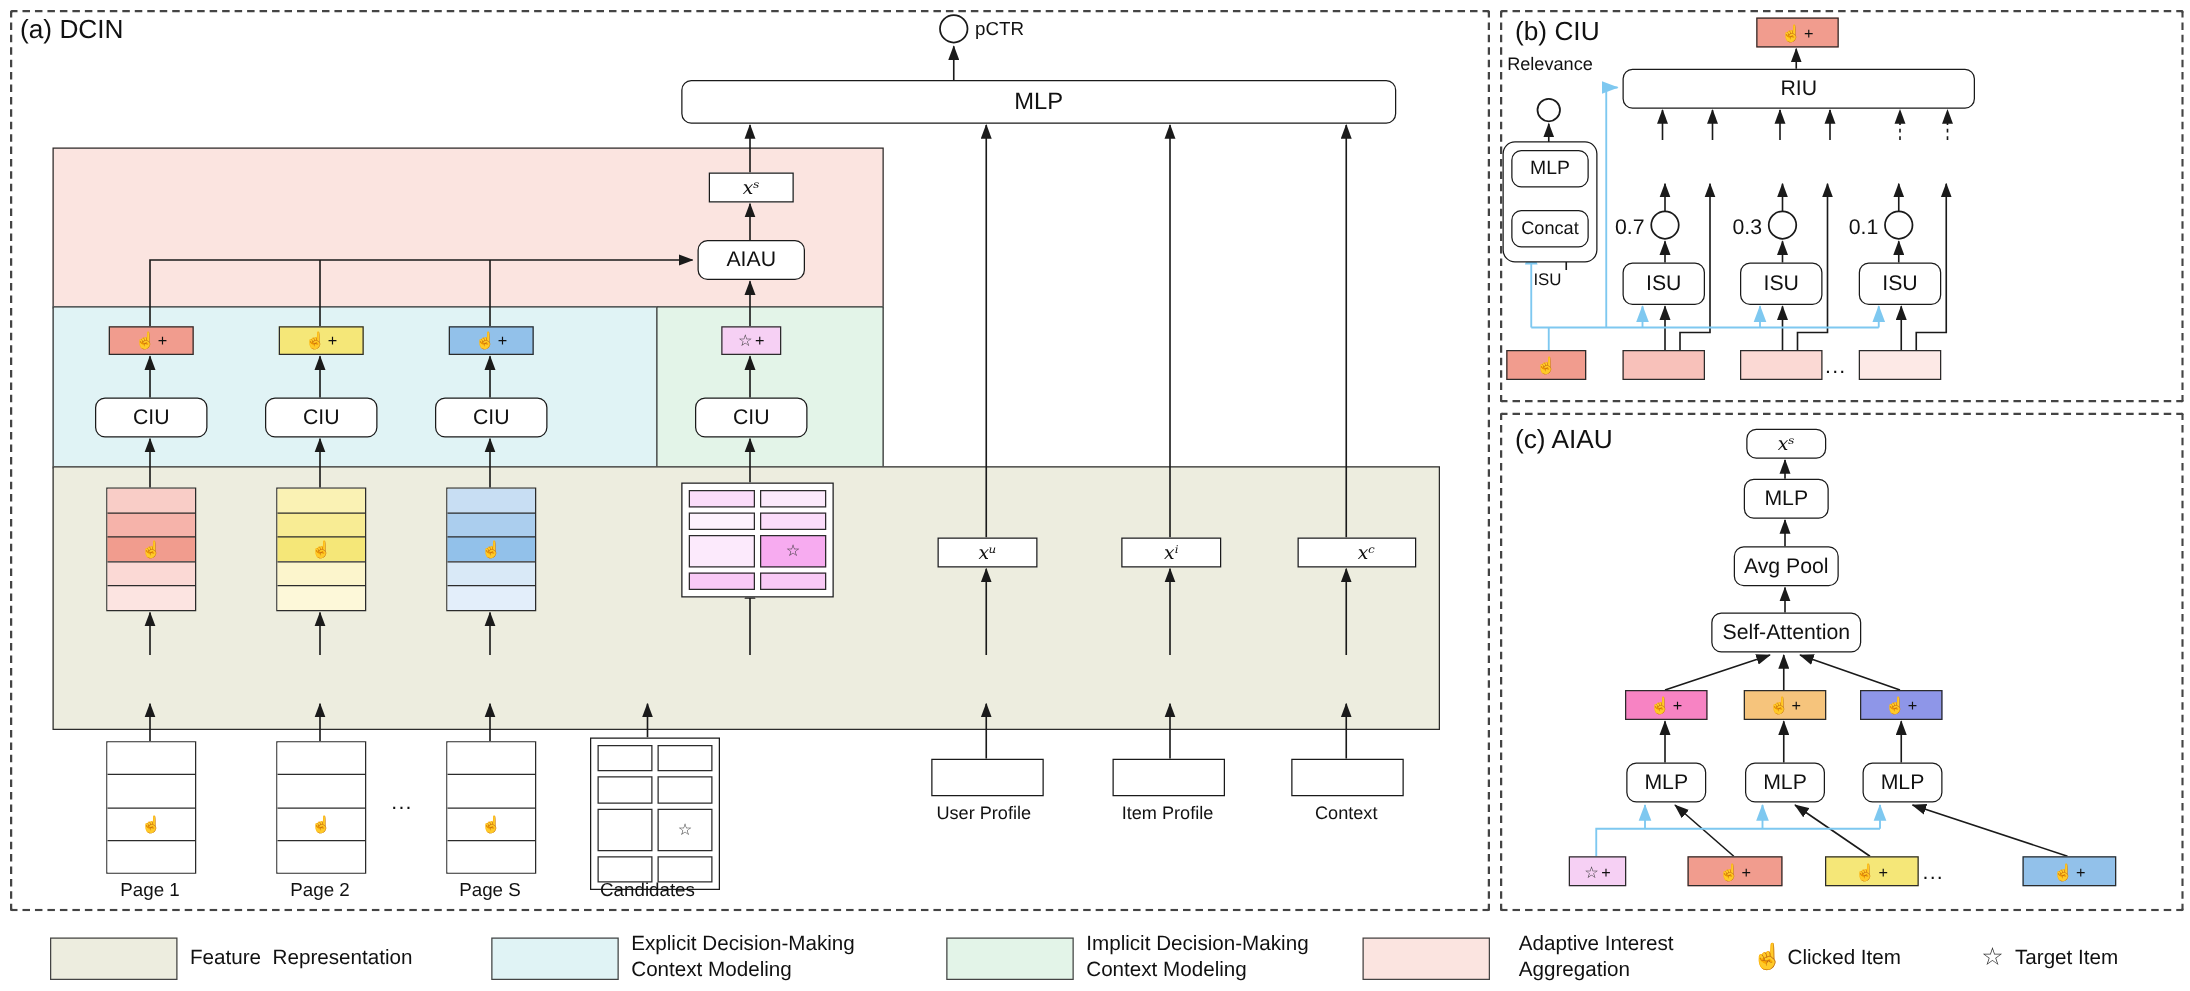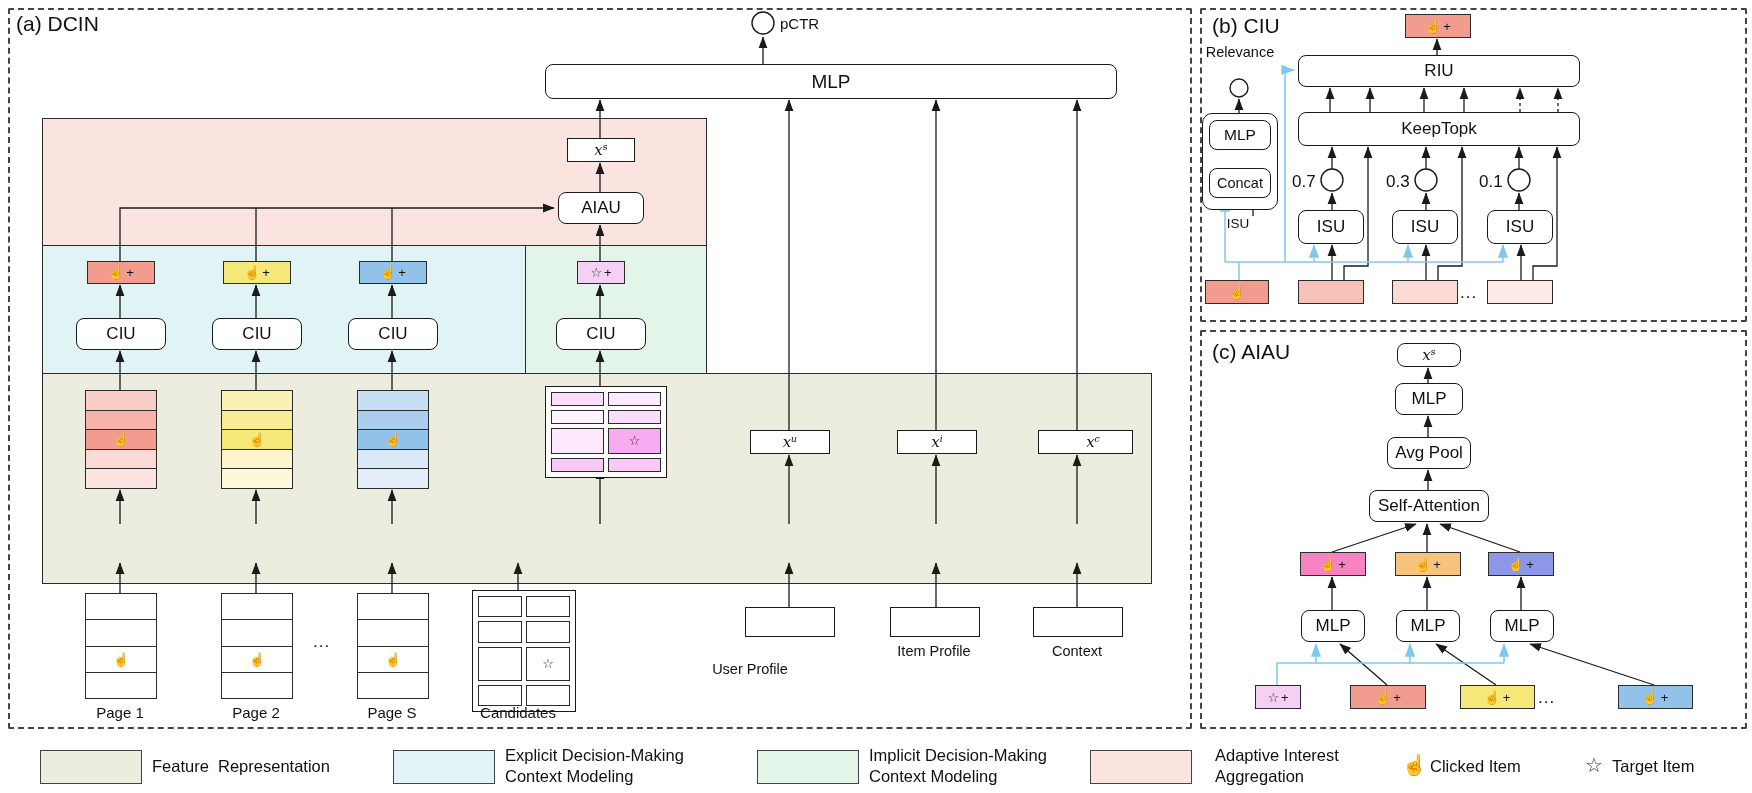--- a/index.html
+++ b/index.html
@@ -277,31 +277,30 @@
   </div>
 
   <div class="box sq z2" style="left:745px;top:607px;width:88px;height:28px;"></div>
   <div class="box sq z2" style="left:890px;top:607px;width:88px;height:28px;"></div>
   <div class="box sq z2" style="left:1033px;top:607px;width:88px;height:28px;"></div>
 
   <div class="lbl z2" style="left:80px;top:704px;width:80px;">Page 1</div>
   <div class="lbl z2" style="left:216px;top:704px;width:80px;">Page 2</div>
   <div class="lbl z2" style="left:352px;top:704px;width:80px;">Page S</div>
   <div class="lbl z2" style="left:468px;top:704px;width:100px;">Candidates</div>
-  <div class="lbl sm z2" style="left:700px;top:643px;width:100px;margin-top:18px;">User Profile</div>
+  <div class="lbl sm z2" style="left:737px;top:643px;width:100px;">User Profile</div>
   <div class="lbl sm z2" style="left:884px;top:643px;width:100px;">Item Profile</div>
   <div class="lbl sm z2" style="left:1032px;top:643px;width:90px;">Context</div>
 
   <div class="ptitle z2" style="left:1212px;top:14px;">(b) CIU</div>
   <div class="cbox z2" style="left:1405px;top:14px;width:64px;height:22px;background:#f19c8e;">
     <span class="icn">☝</span>
       <span class="plus">+</span>
   </div>
   <div class="box z2" style="left:1298px;top:55px;width:280px;height:30px;">RIU</div>
-  <div class="box z2" style="left:1298px;top:112px;width:280px;height:32px;">KeepTopk</div>
 
   <div class="lbl sm z2" style="left:1204px;top:44px;width:72px;text-align:center;">Relevance</div>
   <div class="box z2" style="left:1202px;top:113px;width:74px;height:95px;border-radius:10px;"></div>
   <div class="box z2" style="left:1209px;top:120px;width:60px;height:28px;font-size:15.5px;">MLP</div>
   <div class="box z2" style="left:1209px;top:168px;width:60px;height:28px;font-size:14.5px;">Concat</div>
   <div class="lbl sm z2" style="left:1218px;top:216px;width:40px;font-size:13.5px;">ISU</div>
 
   <div class="wlbl z2" style="left:1292px;top:172px;width:26px;">0.7</div>
   <div class="wlbl z2" style="left:1386px;top:172px;width:26px;">0.3</div>
   <div class="wlbl z2" style="left:1479px;top:172px;width:26px;">0.1</div>

